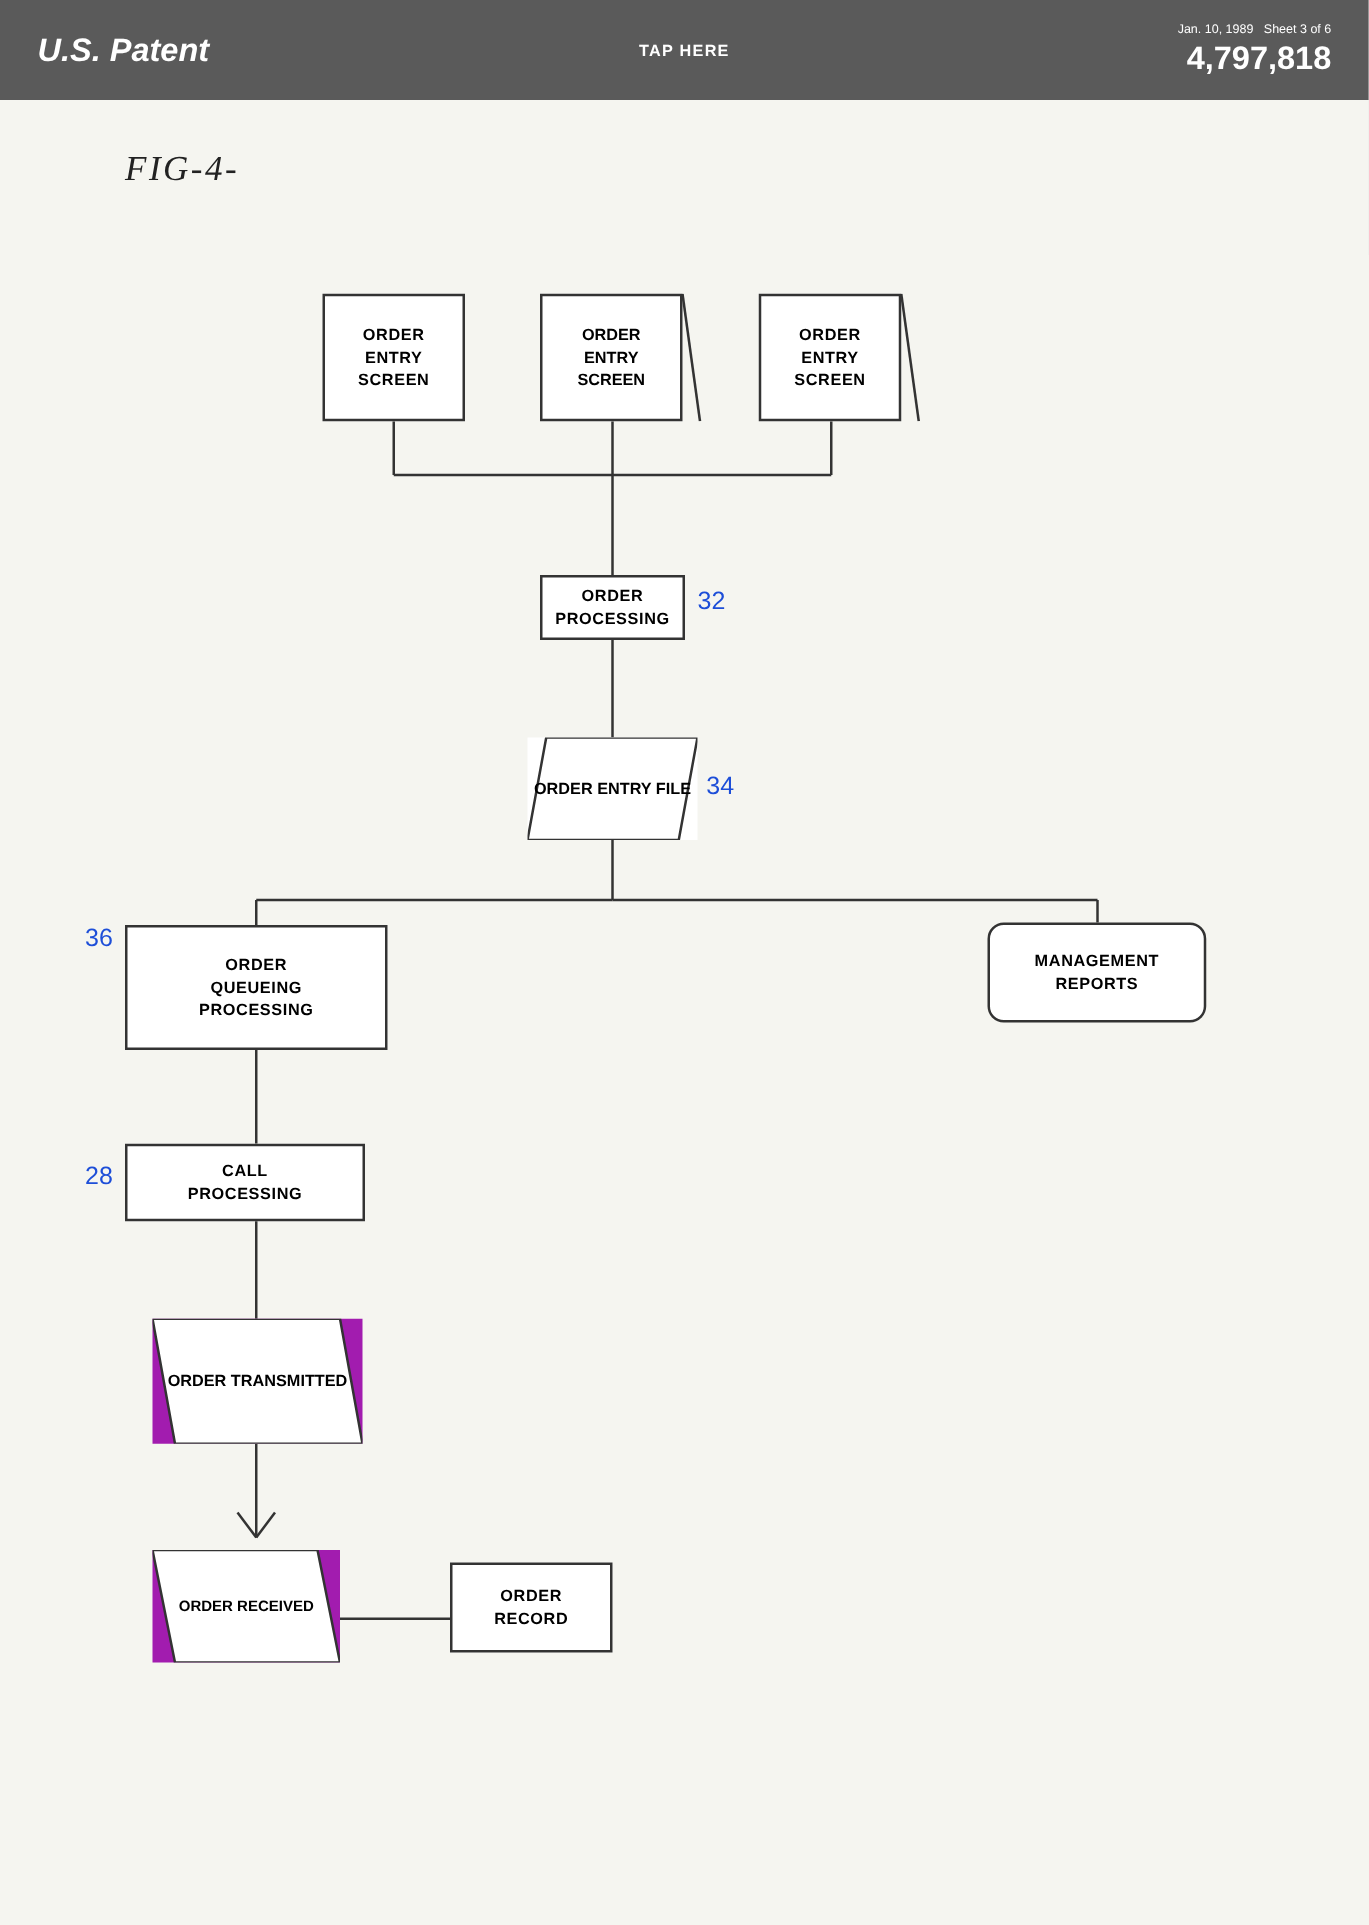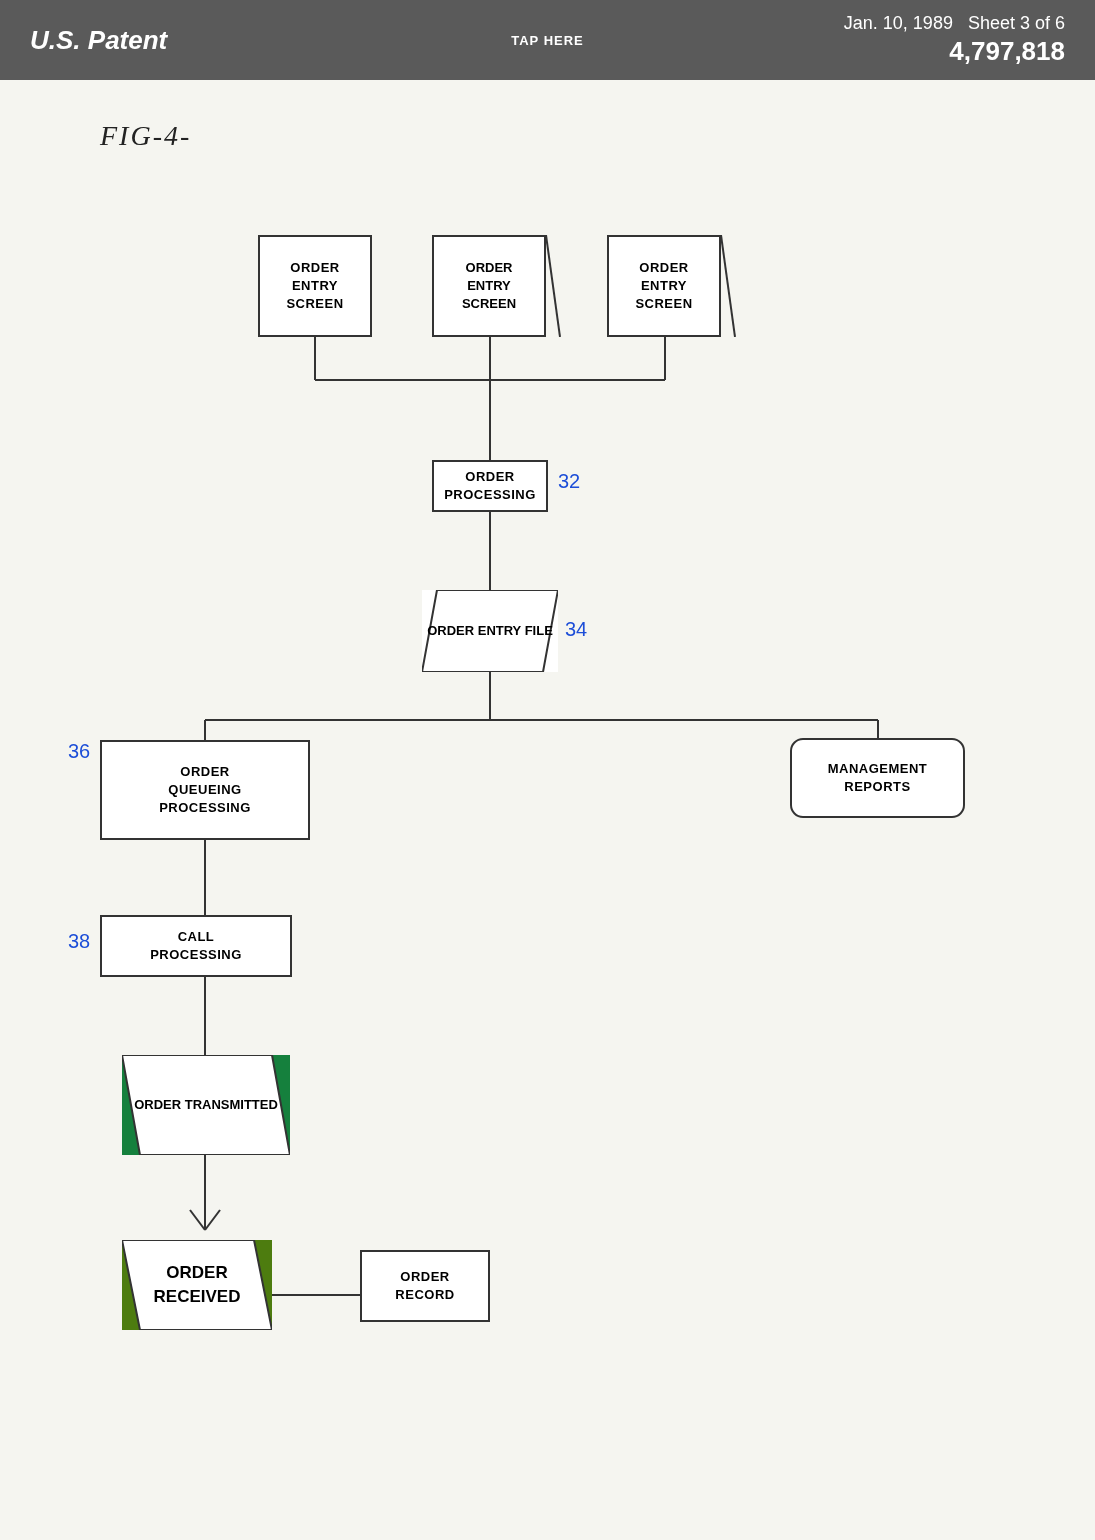--- a/index.html
+++ b/index.html
@@ -132,21 +132,21 @@
   </style>
 </head>
 <body>
 
 <div class="header">
   <span class="header-patent">U.S. Patent</span>
   <div class="header-center">
     <span class="tap-here">TAP HERE</span>
   </div>
   <div style="display:flex; flex-direction:column; align-items:flex-end; gap:2px;">
-    <span style="color:white; font-size:18px;"><span>Jan. 10, 1989</span> &nbsp; <span>Sheet 3 of 6</span></span>
+    <span style="color:white; font-size:10px;"><span>Jan. 10, 1989</span> &nbsp; <span>Sheet 3 of 6</span></span>
     <span class="header-number">4,797,818</span>
   </div>
 </div>
 
 <div class="content">
 
   <svg class="flowchart-svg" xmlns="http://www.w3.org/2000/svg">
 
     <line x1="315" y1="257" x2="315" y2="300" stroke="#333" stroke-width="2"></line>
 
@@ -246,35 +246,35 @@
   <div class="flow-box-curved" style="left:790px; top:658px; width:175px; height:80px;border-radius:13px;">
     <span style="white-space:pre-line;">MANAGEMENT
 REPORTS</span>
   </div>
 
   <div class="flow-box" style="left:100px; top:835px; width:192px; height:62px;">
     <span style="white-space:pre-line;">CALL
 PROCESSING</span>
   </div>
 
-  <span class="ref-num" style="left:68px; top:850px;">38</span>
+  <span class="ref-num" style="left:68px; top:850px;">28</span>
 
   <div style="position:absolute; left:122px; top:975px; width:168px; height:100px;
-       background:#15803d; display:flex; align-items:center; justify-content:center;
+       background:#a21caf; display:flex; align-items:center; justify-content:center;
        text-align:left; font-size:13px; font-weight:bold; line-height:1.4;">
     <svg style="position:absolute; top:0; left:0; width:168px; height:100px;">
       <polygon points="0,0 150,0 168,100 18,100" fill="white" stroke="#333" stroke-width="2"></polygon>
     </svg>
     <span style="position:relative; z-index:1;">ORDER
 TRANSMITTED</span>
   </div>
 
   <div style="position:absolute; left:122px; top:1160px; width:150px; height:90px;
-       background:#4d7c0f; display:flex; align-items:center; justify-content:center;
-       text-align:center; font-size:17px; font-weight:bold; line-height:1.4;">
+       background:#a21caf; display:flex; align-items:center; justify-content:center;
+       font-size:12px; font-weight:bold; line-height:1.4;">
     <svg style="position:absolute; top:0; left:0; width:150px; height:90px;">
       <polygon points="0,0 132,0 150,90 18,90" fill="white" stroke="#333" stroke-width="2"></polygon>
     </svg>
     <span style="position:relative; z-index:1;">ORDER
 RECEIVED</span>
   </div>
 
   <div class="flow-box" style="left:360px; top:1170px; width:130px; height:72px;">
     <span style="white-space:pre-line;">ORDER
 RECORD</span>

